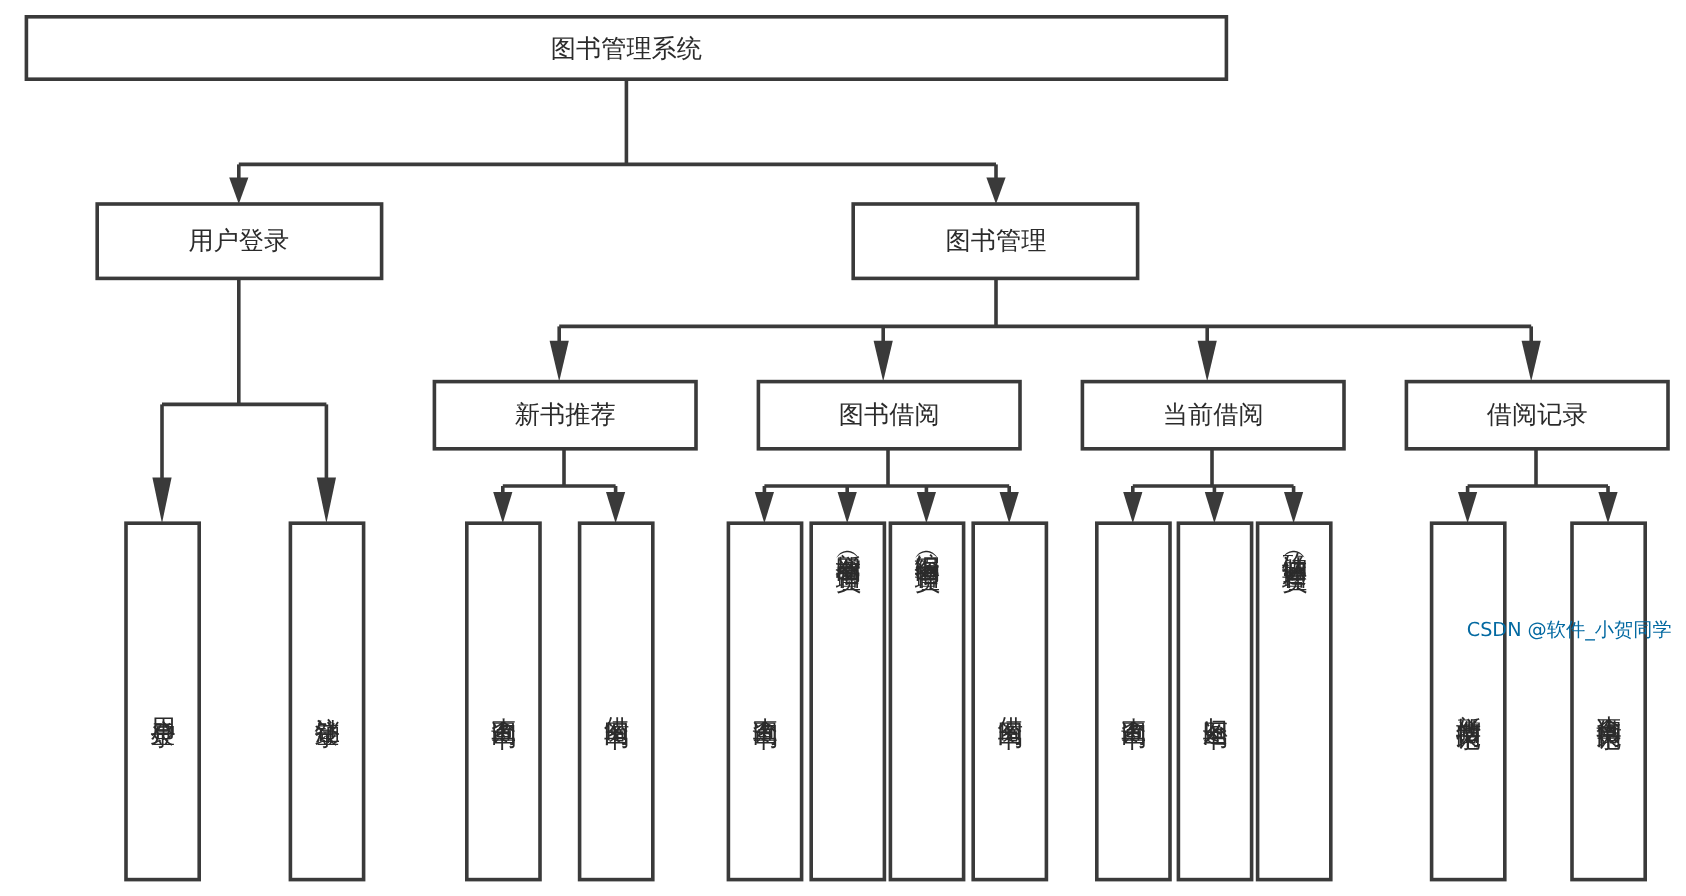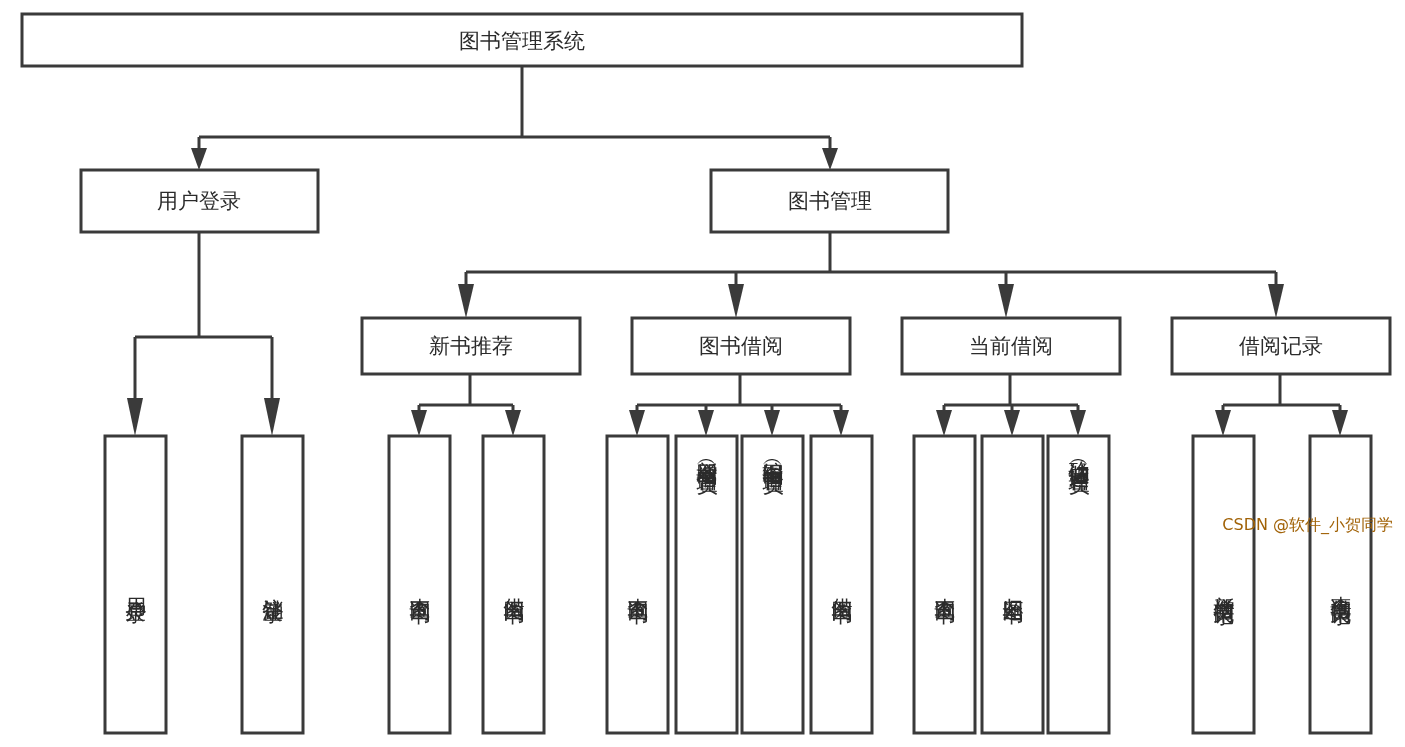--- a/index.html
+++ b/index.html
@@ -65,21 +65,21 @@
     color: #2b2b2b;
     letter-spacing: 2px;
     white-space: nowrap;
   }
   .watermark {
     position: absolute;
     right: 12px;
     bottom: 6px;
     font-family: "DejaVu Sans", "Liberation Sans", sans-serif;
     font-size: 16px;
-    color: #a16207;
+    color: #0369a1;
     white-space: nowrap;
   }
 </style>
 </head>
 <body>
 
 <div id="diagram-root">
 
   <svg class="diagram-canvas" viewBox="0 0 1405 747" xmlns="http://www.w3.org/2000/svg">
 

